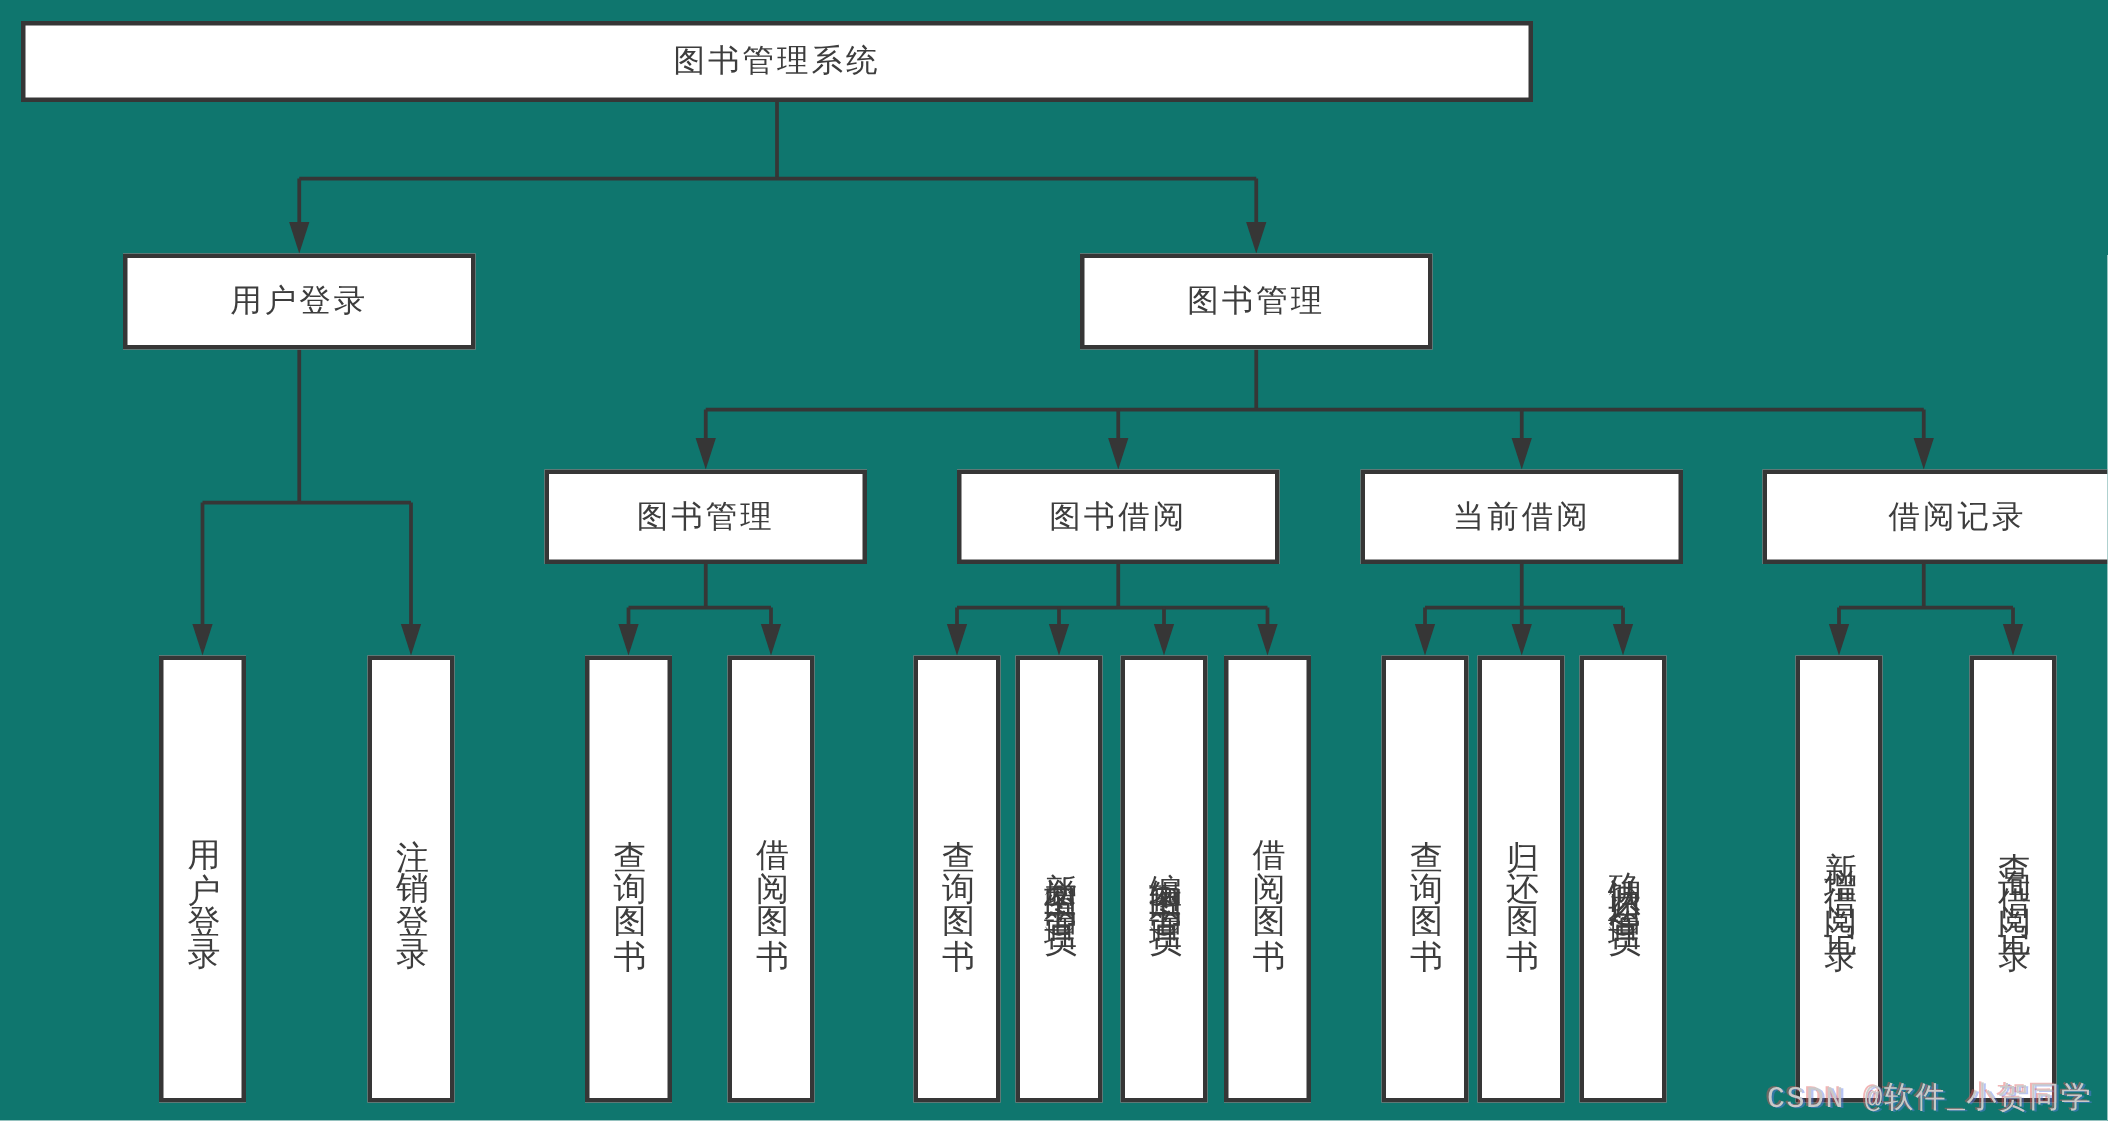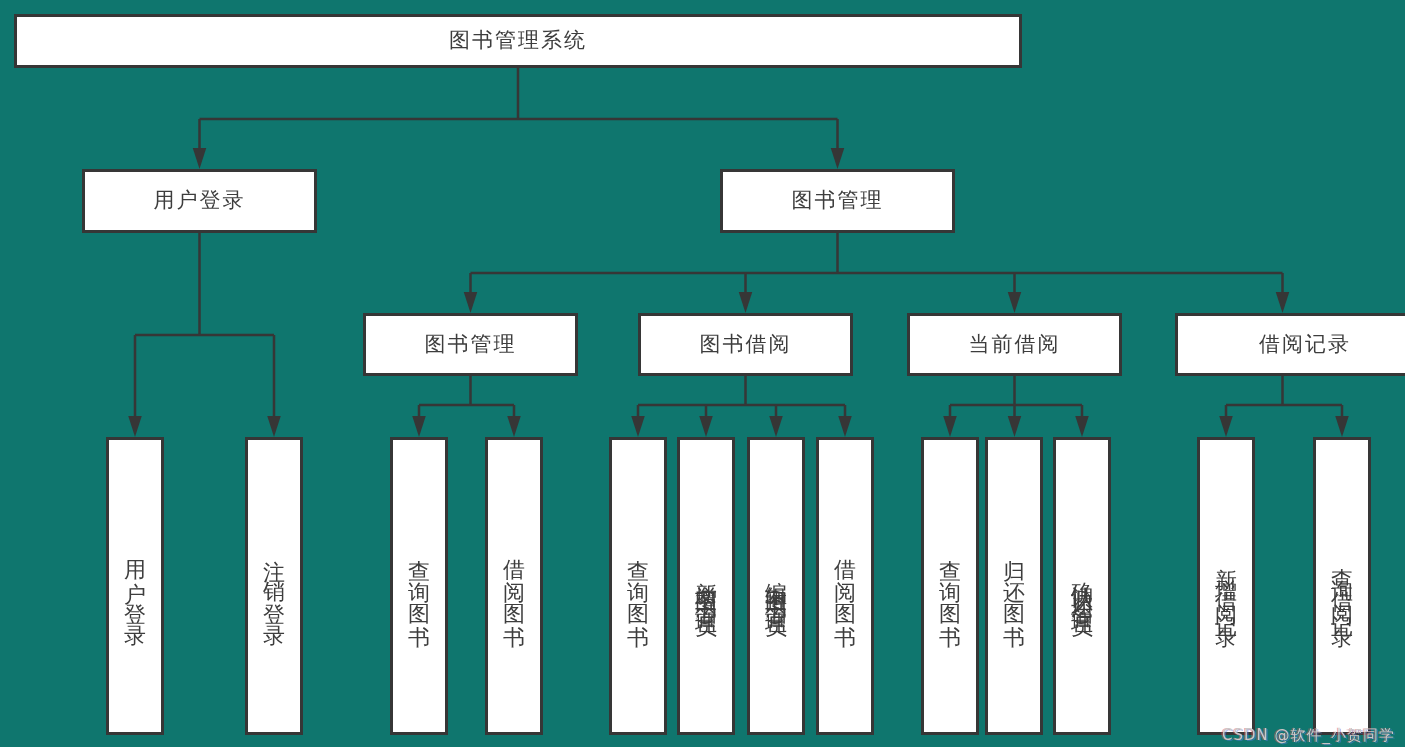--- a/index.html
+++ b/index.html
@@ -39,26 +39,27 @@
     font-size: 22px;
     line-height: 1;
   }
   .ls4 { letter-spacing: 22px; }
   .ls6 { letter-spacing: 12px; }
   .ls9 { letter-spacing: 5px; }
   .watermark {
     position: absolute;
     right: 10px;
     bottom: 2px;
-    font-size: 15px;
+    font-size: 20px;
     letter-spacing: 1px;
     color: #c9c9c9;
     text-shadow: -1.5px -0.5px 0 rgba(225, 90, 90, 0.45),
                   1.5px  0.5px 0 rgba(95, 125, 230, 0.45);
     white-space: nowrap;
+    font-family: Liberation Mono, monospace;
   }
 </style>
 </head>
 <body>
 
 <div class="canvas">
 
   <svg class="connectors" width="1405" height="747" viewBox="0 0 1405 747" xmlns="http://www.w3.org/2000/svg">
     <g stroke="#363636" stroke-width="2.5" fill="none">
 

